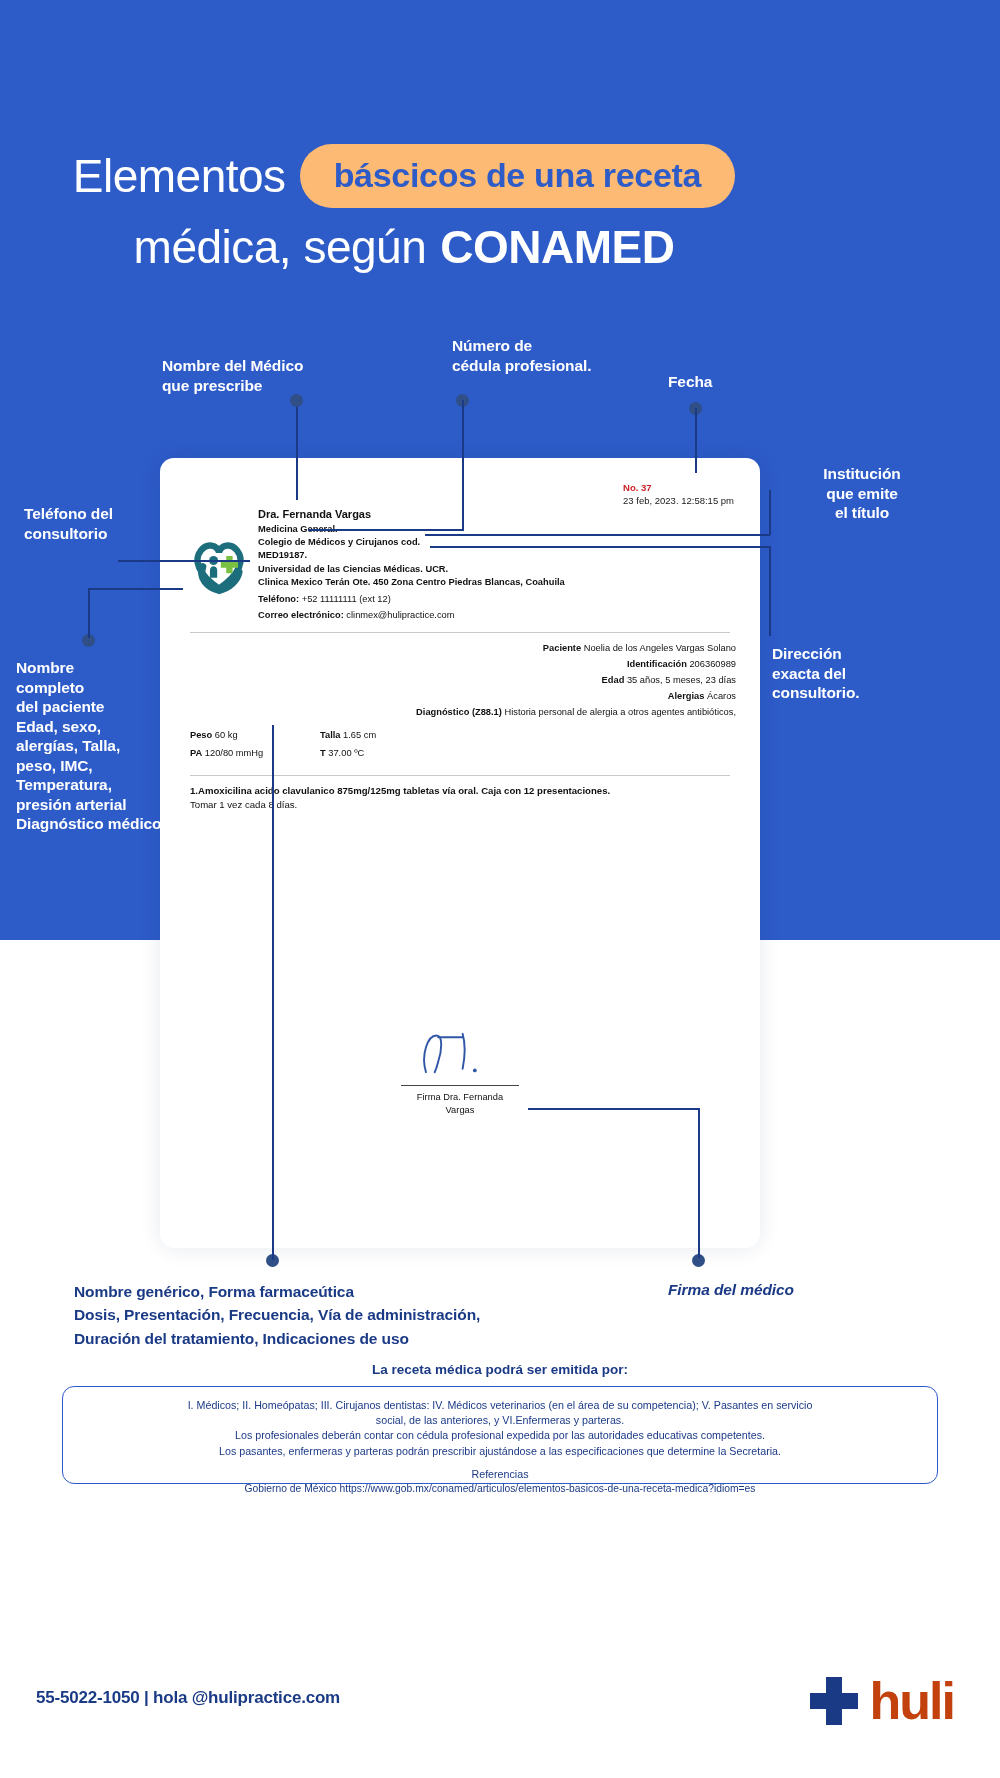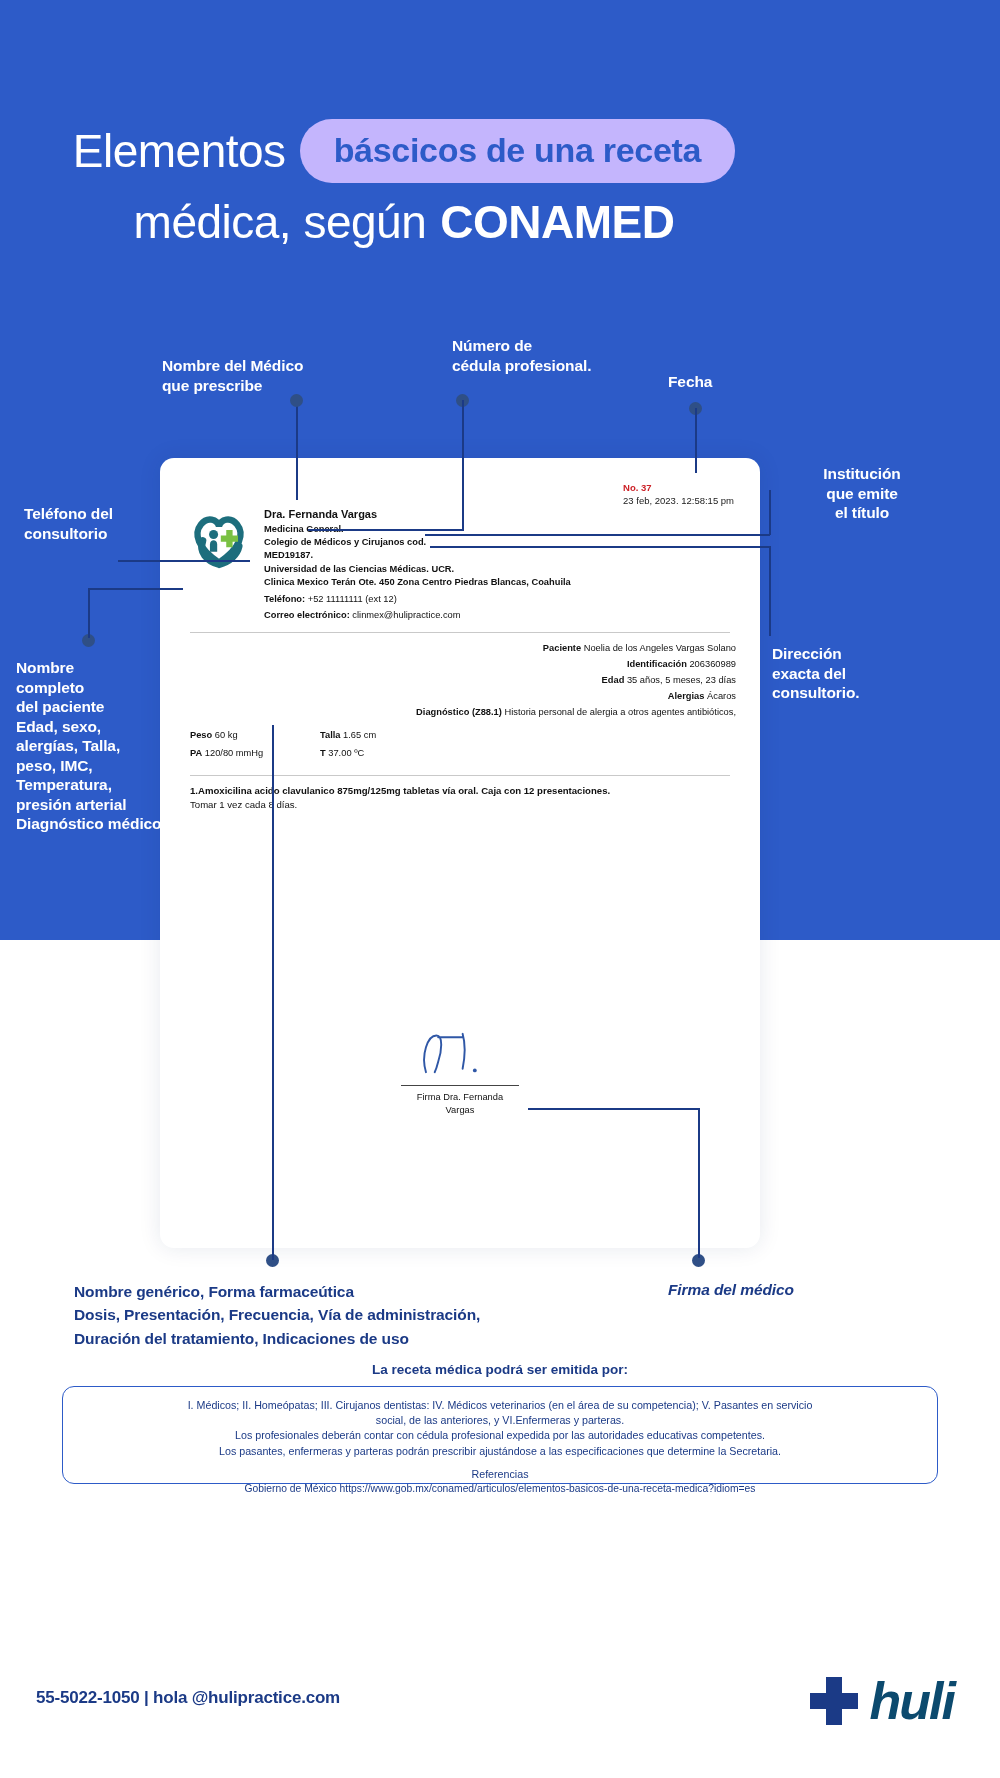--- a/index.html
+++ b/index.html
@@ -22,42 +22,42 @@
   .hero-band {
     position: absolute;
     left: 0; top: 0;
     width: 1000px; height: 940px;
     background: #2d5bc8;
   }
 
   
   .title-wrap {
     position: absolute;
-    left: 0; top: 119px;
+    left: 0; top: 144px;
     width: 808px;
     text-align: center;
     z-index: 6;
   }
   .title-line {
     display: flex;
     align-items: center;
     justify-content: center;
     gap: 14px;
     line-height: 1.0;
   }
   .title-line + .title-line { margin-top: 16px; }
   .t-word {
     font-size: 46px;
     color: #ffffff;
     font-weight: 400;
     letter-spacing: -0.5px;
     white-space: nowrap;
   }
   .t-pill {
-    background: #c4b5fd;
+    background: #fdba74;
     color: #2d5bc8;
     font-size: 34px;
     font-weight: 700;
     border-radius: 40px;
     padding: 14px 34px 16px 34px;
     white-space: nowrap;
     letter-spacing: -0.3px;
   }
   .t-bold {
     font-size: 46px;
@@ -129,22 +129,22 @@
   .rx-date {
     color: #1a1a1a;
     font-size: 9.5px;
     font-weight: 400;
     line-height: 1.45;
     white-space: nowrap;
   }
 
   .doc-header {
     display: flex;
-    align-items: flex-start;
-    gap: 16px;
+    align-items: center;
+    gap: 10px;
     padding-top: 22px;
     padding-left: 6px;
   }
   .logo-box { width: 58px; height: 62px; flex: 0 0 58px; margin-top: 4px; }
   .doc-info { padding-top: 2px; }
   .doc-name {
     font-size: 11px;
     font-weight: 700;
     color: #111;
     line-height: 1.5;
@@ -288,24 +288,23 @@
     position: absolute;
     right: 46px; top: 1673px;
     display: flex;
     align-items: center;
     gap: 8px;
     z-index: 6;
   }
   .brand-text {
     font-size: 52px;
     font-weight: 700;
-    color: #0c4a6e;
+    color: #c2410c;
     letter-spacing: -2px;
     line-height: 1;
-    font-style: italic;
   }
 </style>
 </head>
 <body>
 
 <div id="page">
 
   <div class="hero-band"></div>
   <div class="lower"></div>
 

